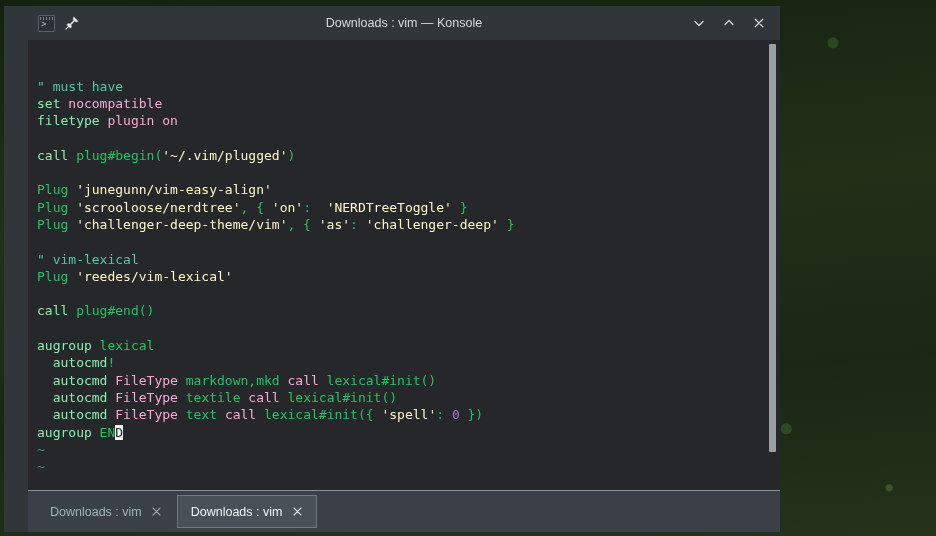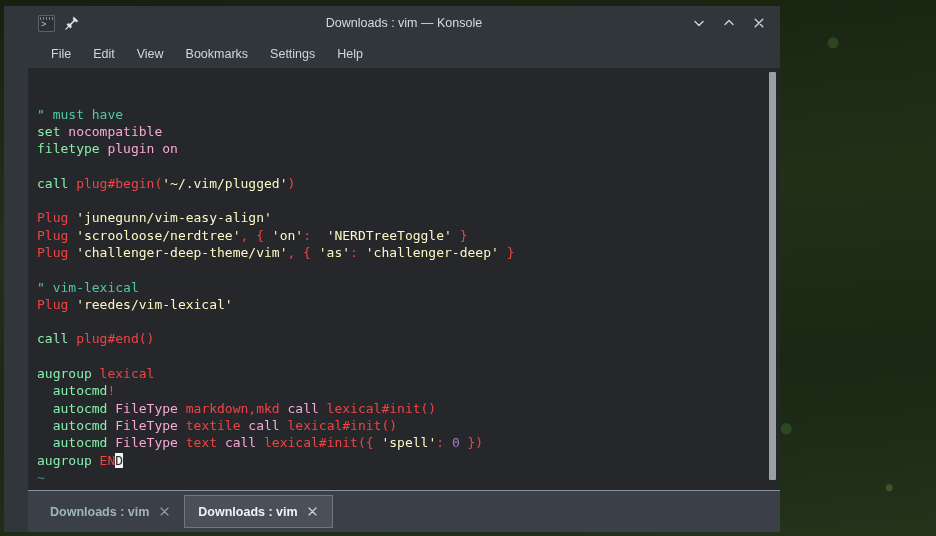--- a/index.html
+++ b/index.html
@@ -155,21 +155,21 @@
     white-space: pre;
     overflow: hidden;
     position: relative;
   }
   .ln { height: 17.3px; }
 
   
   .c-comment { color: #4ec9a4; }
   .c-kw      { color: #86efac; }
   .c-ident   { color: #f9a8d4; }
-  .c-plain   { color: #ef4444; }
+  .c-plain   { color: #22c55e; }
   .c-str     { color: #fef9c3; }
   .c-num     { color: #a37acc; }
   .c-tilde   { color: #3f8f7c; }
   .cursor {
     background: #f2f3f5;
     color: #26272b;
   }
 
   
   #statusline {
@@ -216,21 +216,21 @@
     display: flex;
     align-items: center;
     gap: 9px;
     padding: 0 13px;
     margin-top: 4px;
     margin-bottom: 4px;
     font-size: 12.5px;
     cursor: pointer;
     border: 1px solid transparent;
   }
-  .tab-label { white-space: nowrap; font-weight: bold; }
+  .tab-label { white-space: nowrap; }
   .tab.inactive { color: #9fb6b2; }
   .tab.active {
     color: #f0f2f4;
     background: #4a5058;
     border: 1px solid #707780;
   }
   .tab-close {
     width: 12px; height: 12px;
     display: flex;
     align-items: center;
@@ -269,28 +269,20 @@
         </svg>
       </div>
       <div class="winbtn">
         <svg width="14" height="14" viewBox="0 0 14 14">
           <path d="M3.2 3.2 L10.8 10.8 M10.8 3.2 L3.2 10.8" fill="none" stroke="#d3d7db" stroke-width="1.3" stroke-linecap="round"></path>
         </svg>
       </div>
     </div>
   </div>
 
-  <div id="menubar">
-      <div class="menu-item">File</div>
-      <div class="menu-item">Edit</div>
-      <div class="menu-item">View</div>
-      <div class="menu-item">Bookmarks</div>
-      <div class="menu-item">Settings</div>
-      <div class="menu-item">Help</div>
-    </div>
 
   <div id="terminal-wrap">
     <div id="terminal">
       <div class="ln"><span class="c-comment">" must have</span></div><div class="ln"><span class="c-kw">set</span><span class="c-plain"> </span><span class="c-ident">nocompatible</span></div><div class="ln"><span class="c-kw">filetype</span><span class="c-plain"> </span><span class="c-ident">plugin on</span></div><div class="ln">&nbsp;</div><div class="ln"><span class="c-kw">call</span><span class="c-plain"> plug#begin(</span><span class="c-str">'~/.vim/plugged'</span><span class="c-plain">)</span></div><div class="ln">&nbsp;</div><div class="ln"><span class="c-plain">Plug</span><span class="c-plain"> </span><span class="c-str">'junegunn/vim-easy-align'</span></div><div class="ln"><span class="c-plain">Plug</span><span class="c-plain"> </span><span class="c-str">'scrooloose/nerdtree'</span><span class="c-plain">, { </span><span class="c-str">'on'</span><span class="c-plain">:  </span><span class="c-str">'NERDTreeToggle'</span><span class="c-plain"> }</span></div><div class="ln"><span class="c-plain">Plug</span><span class="c-plain"> </span><span class="c-str">'challenger-deep-theme/vim'</span><span class="c-plain">, { </span><span class="c-str">'as'</span><span class="c-plain">: </span><span class="c-str">'challenger-deep'</span><span class="c-plain"> }</span></div><div class="ln">&nbsp;</div><div class="ln"><span class="c-comment">" vim-lexical</span></div><div class="ln"><span class="c-plain">Plug</span><span class="c-plain"> </span><span class="c-str">'reedes/vim-lexical'</span></div><div class="ln">&nbsp;</div><div class="ln"><span class="c-kw">call</span><span class="c-plain"> plug#end()</span></div><div class="ln">&nbsp;</div><div class="ln"><span class="c-kw">augroup</span><span class="c-plain"> lexical</span></div><div class="ln"><span class="c-plain">  </span><span class="c-kw">autocmd</span><span class="c-plain">!</span></div><div class="ln"><span class="c-plain">  </span><span class="c-kw">autocmd</span><span class="c-plain"> </span><span class="c-ident">FileType</span><span class="c-plain"> markdown,mkd </span><span class="c-ident">call</span><span class="c-plain"> lexical#init()</span></div><div class="ln"><span class="c-plain">  </span><span class="c-kw">autocmd</span><span class="c-plain"> </span><span class="c-ident">FileType</span><span class="c-plain"> textile </span><span class="c-ident">call</span><span class="c-plain"> lexical#init()</span></div><div class="ln"><span class="c-plain">  </span><span class="c-kw">autocmd</span><span class="c-plain"> </span><span class="c-ident">FileType</span><span class="c-plain"> text </span><span class="c-ident">call</span><span class="c-plain"> lexical#init({ </span><span class="c-str">'spell'</span><span class="c-plain">: </span><span class="c-num">0</span><span class="c-plain"> })</span></div><div class="ln"><span class="c-kw">augroup</span><span class="c-plain"> EN</span><span class="cursor">D</span></div><div class="ln"><span class="c-tilde">~</span></div><div class="ln"><span class="c-tilde">~</span></div><div id="statusline">
         <span id="st-pos">21,11</span>
         
       </div>
     </div>
     <div id="scrollbar">
       <div id="sb-thumb"></div>

